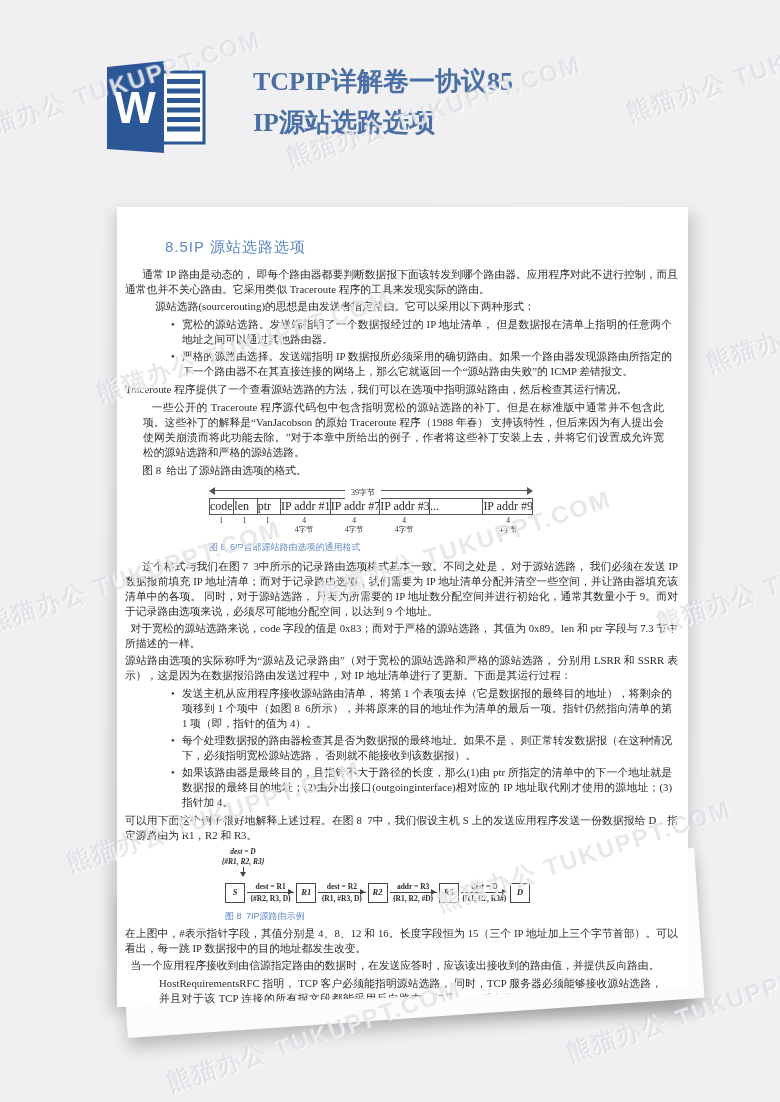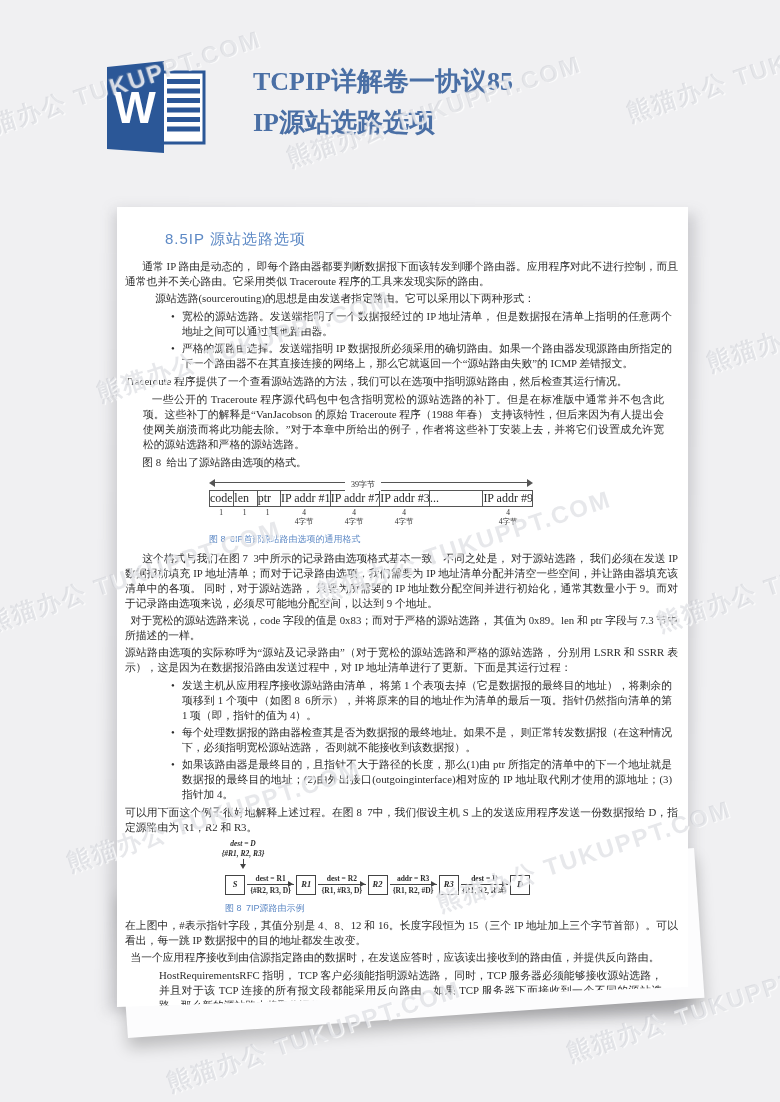--- a/index.html
+++ b/index.html
@@ -36,21 +36,21 @@
     box-shadow:0 10px 16px rgba(0,0,0,0.22);
   }
   .sheet{
     position:absolute;left:117px;top:207px;width:571px;height:800px;
     background:#ffffff;z-index:2;overflow:hidden;
     clip-path:polygon(0 0,100% 0,100% 97.5%,0 100%);
     padding:8px 10px 0 8px;box-sizing:border-box;
     color:#2b2b2b;font-size:10.8px;line-height:15px;text-align:justify;
   }
   .heading{
-    margin:16px 0 13px 40px;font-size:15px;font-weight:normal;
+    margin:24px 0 13px 40px;font-size:15px;font-weight:normal;
     color:#5d89c5;font-family:"Liberation Sans","DejaVu Sans",sans-serif;
     letter-spacing:1px;
   }
   .p{margin:2px 0;}
   .ind{text-indent:1.6em;}
   .ind2{text-indent:2.8em;}
   .ind-sm{text-indent:0.5em;}
   .block1{margin:3px 14px 3px 18px;text-indent:0.8em;}
   .block2{margin:3px 16px 3px 34px;}
   .blist{margin:3px 0 3px 46px;padding-right:6px;}

